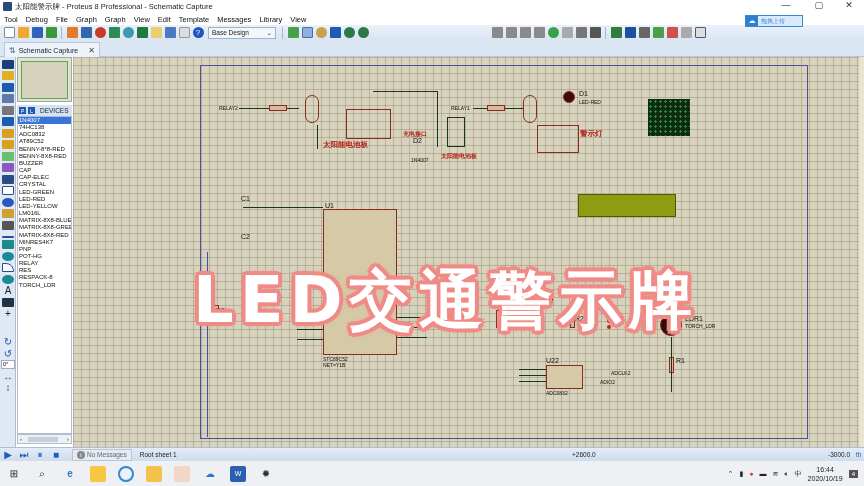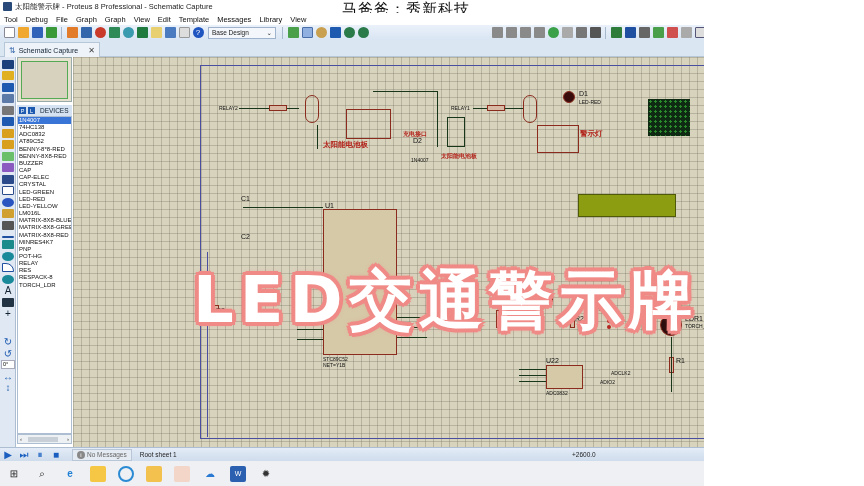--- a/index.html
+++ b/index.html
@@ -1,17 +1,17 @@
 <!DOCTYPE html>
 <html><head>
 <meta charset="utf-8">
 <style>
 *{box-sizing:border-box;margin:0;padding:0}
 html,body{width:864px;height:486px;overflow:hidden;background:#fff;font-family:"Liberation Sans",sans-serif}
-#app{position:relative;width:704px;height:486px;overflow:hidden}
+#app{position:relative;width:864px;height:486px;overflow:hidden}
 .titlebar{position:absolute;left:0;top:0;width:864px;height:13px;background:#fff;font-size:8px;color:#222;display:flex;align-items:center}
 .titlebar .appicon{width:9px;height:9px;margin:0 3px 0 3px;background:#2a4b7a;border-radius:1px}
 .titlebar .ttext{font-size:7.5px}
 .watermark{position:absolute;left:342px;top:0;font-size:15px;color:#111;letter-spacing:1px;font-family:"DejaVu Sans",sans-serif}
 .winctl{position:absolute;top:0;font-size:9px;color:#333;width:22px;text-align:center}
 .menubar{position:absolute;left:0;top:13px;width:864px;height:12px;display:flex;font-size:7.5px;color:#111;align-items:center;background:#fff}
 .menubar span{padding:0 4px}
 .toolbar{position:absolute;left:0;top:25px;width:864px;height:15px;background:linear-gradient(#eaf1fa,#d9e5f3);display:flex;align-items:center;padding-left:2px}
 .tb{width:11px;height:11px;margin:0 1.5px;border-radius:1px}
 .tbsep{width:1px;height:12px;background:#a8b8cc;margin:0 3px}
@@ -63,21 +63,20 @@
 </style>
 </head>
 <body>
 
 <div id="app">
 
   <div class="titlebar">
     <span class="appicon"></span>
     <span class="ttext">太阳能警示牌 - Proteus 8 Professional - Schematic Capture</span>
   </div>
-  <div class="watermark">马爸爸：秀新科技</div>
   <div class="winctl" style="left:775px">—</div>
   <div class="winctl" style="left:808px">▢</div>
   <div class="winctl" style="left:838px">✕</div>
 
   <div class="menubar">
     <span>Tool</span>
     <span>Debug</span>
     <span>File</span>
     <span>Graph</span>
     <span>Graph</span>

